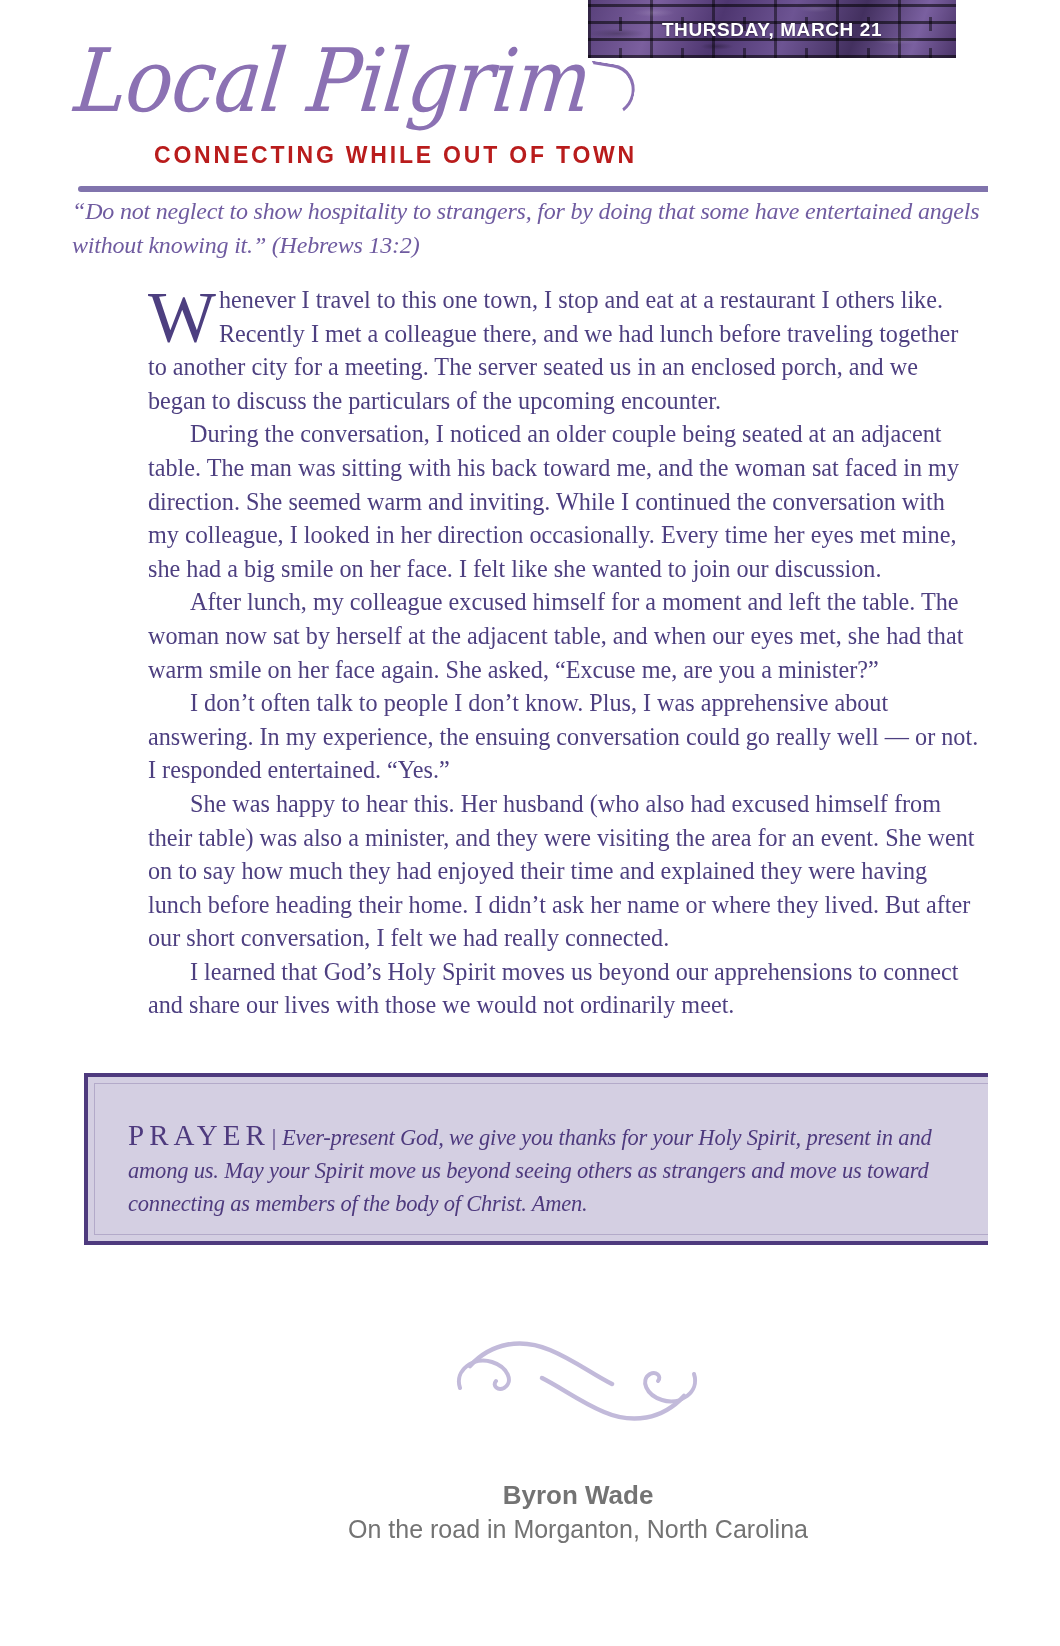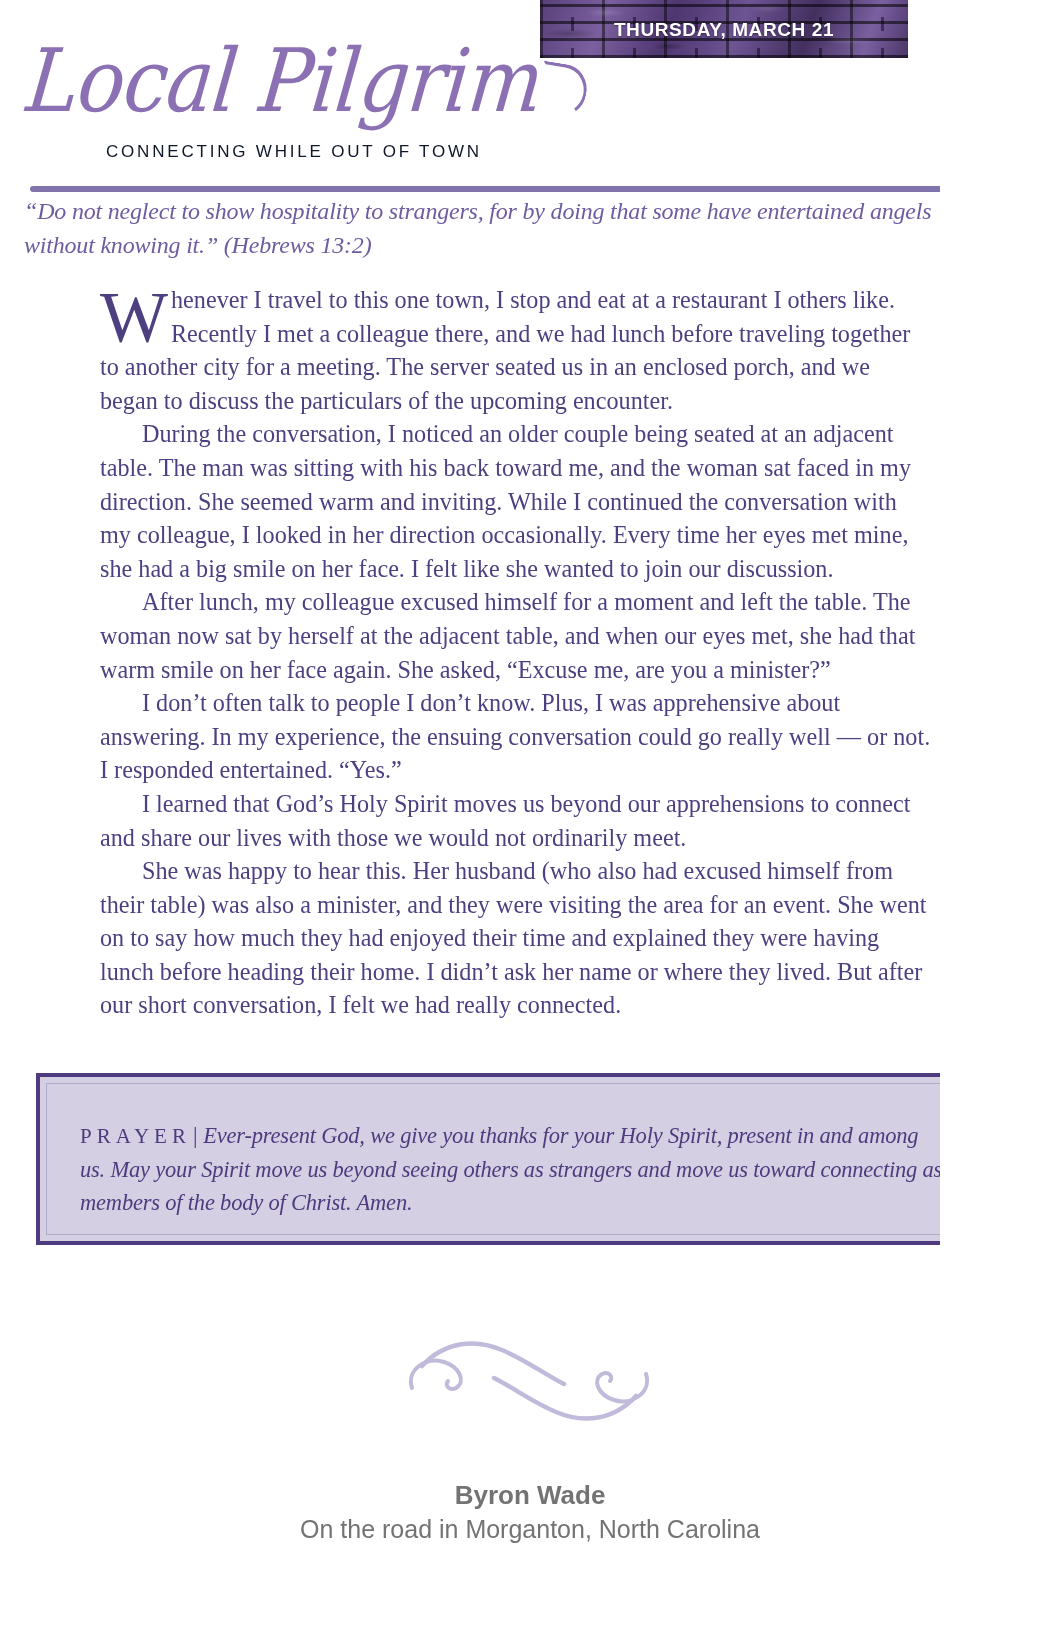--- a/index.html
+++ b/index.html
@@ -14,20 +14,21 @@
     font-family: "Liberation Serif", serif;
     -webkit-font-smoothing: antialiased;
   }
 
   
   .page {
     position: relative;
     width: 940px;
     height: 1646px;
     overflow: hidden;
+    margin-left: 48px;
   }
 
   .date-banner {
     position: absolute;
     left: 540px;
     top: 0px;
     width: 368px;
     height: 58px;
     overflow: hidden;
     background: #3d2b55;
@@ -118,24 +119,24 @@
     border-bottom-color: transparent;
     border-radius: 0 70% 60% 0;
     transform: rotate(8deg);
   }
 
   .subtitle {
     position: absolute;
     left: 106px;
     top: 142px;
     font-family: "Liberation Sans", sans-serif;
-    font-weight: normal;
-    font-size: 17px;
+    font-weight: bold;
+    font-size: 23px;
     letter-spacing: 2.8px;
-    color: #0f172a;
+    color: #b91c1c;
     white-space: nowrap;
   }
 
   .head-rule {
     position: absolute;
     left: 30px;
     top: 186px;
     width: 958px;
     height: 6px;
     background: #8174ad;
@@ -213,21 +214,21 @@
     font-family: "Liberation Serif", serif;
     font-style: italic;
     font-size: 22.5px;
     line-height: 33px;
     color: #4e3a7e;
     letter-spacing: -0.2px;
   }
   .prayer-label {
     font-style: normal;
     letter-spacing: 5px;
-    font-size: 21px;
+    font-size: 29px;
   }
   .prayer-pipe {
     font-style: normal;
     padding: 0 6px 0 2px;
   }
 
   
   .ornament {
     position: absolute;
     left: 404px;
@@ -300,22 +301,22 @@
 
   <div class="head-rule"></div>
 
   <div class="scripture">“Do not neglect to show hospitality to strangers, for by doing that some have entertained angels without knowing it.” (Hebrews 13:2)</div>
 
   <div class="body-copy">
     <p class="first"><span class="dropcap">W</span><span>henever I travel to this one town, I stop and eat at a restaurant I others like. Recently I met a colleague there, and we had lunch before traveling together to another city for a meeting. The server seated us in an enclosed porch, and we began to discuss the particulars of the upcoming encounter.</span></p>
     <p>During the conversation, I noticed an older couple being seated at an adjacent table. The man was sitting with his back toward me, and the woman sat faced in my direction. She seemed warm and inviting. While I continued the conversation with my colleague, I looked in her direction occasionally. Every time her eyes met mine, she had a big smile on her face. I felt like she wanted to join our discussion.</p>
     <p>After lunch, my colleague excused himself for a moment and left the table. The woman now sat by herself at the adjacent table, and when our eyes met, she had that warm smile on her face again. She asked, “Excuse me, are you a minister?”</p>
     <p>I don’t often talk to people I don’t know. Plus, I was apprehensive about answering. In my experience, the ensuing conversation could go really well — or not. I responded entertained. “Yes.”</p>
+    <p>She was happy to hear this. Her husband (who also had excused himself from their table) was also a minister, and they were visiting the area for an event. She went on to say how much they had enjoyed their time and explained they were having lunch before heading their home. I didn’t ask her name or where they lived. But after our short conversation, I felt we had really connected.</p>
     <p>I learned that God’s Holy Spirit moves us beyond our apprehensions to connect and share our lives with those we would not ordinarily meet.</p>
-    <p>She was happy to hear this. Her husband (who also had excused himself from their table) was also a minister, and they were visiting the area for an event. She went on to say how much they had enjoyed their time and explained they were having lunch before heading their home. I didn’t ask her name or where they lived. But after our short conversation, I felt we had really connected.</p>
   </div>
 
   <div class="prayer-box">
     <div class="prayer-inner"></div>
     <div class="prayer-text"><span class="prayer-label">PRAYER</span><span class="prayer-pipe">|</span><span>Ever-present God, we give you thanks for your Holy Spirit, present in and among us. May your Spirit move us beyond seeing others as strangers and move us toward connecting as members of the body of Christ. Amen.</span></div>
   </div>
 
   <div class="ornament">
     <svg width="250" height="90" viewBox="0 0 250 90" fill="none" xmlns="http://www.w3.org/2000/svg">
       <path d="M8 52 C2 34, 22 20, 40 26 C56 31, 62 46, 52 52 C46 55, 40 50, 44 45" stroke="#c2bada" stroke-width="4" stroke-linecap="round" fill="none"></path>

